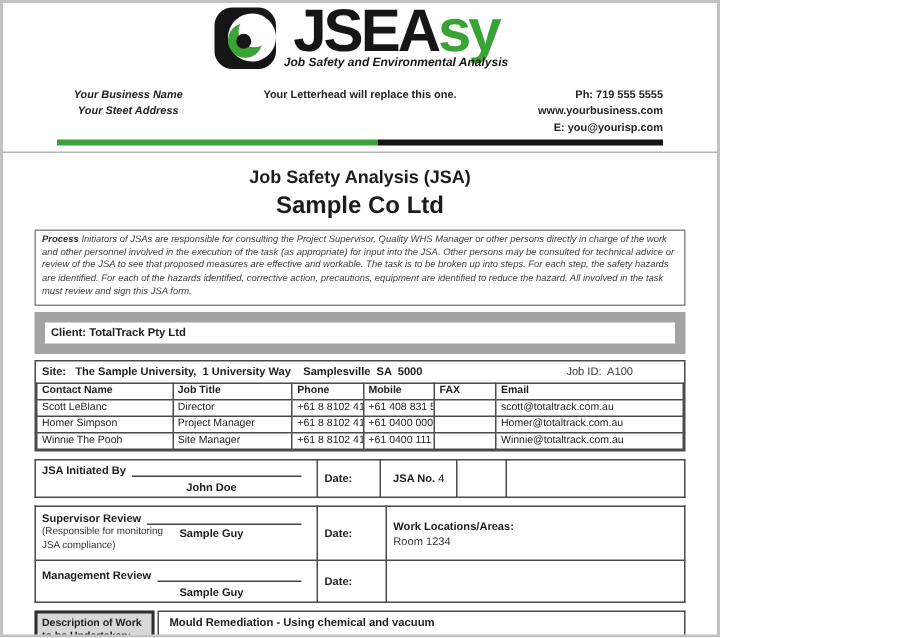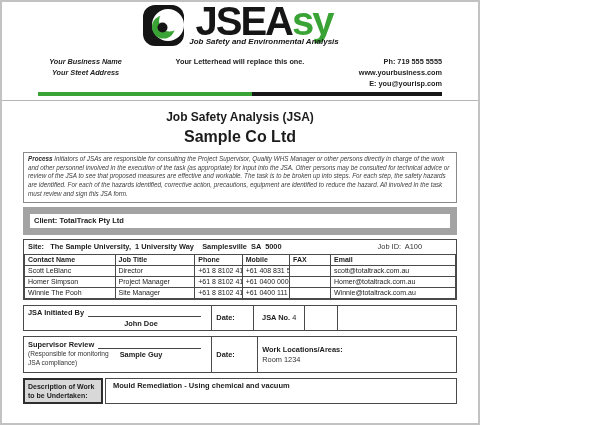--- a/index.html
+++ b/index.html
@@ -241,20 +241,31 @@
             </div>
             <div class="signame-abs">Sample Guy</div>
           </div>
         </td>
         <td class="date-cell">Date:</td>
         <td class="work-cell">
           <div class="work-label">Work Locations/Areas:</div>
           <div class="work-value">Room 1234</div>
         </td>
       </tr>
+      <tr>
+        <td class="cell-top" style="height:28px">
+          <div class="sigline" style="margin-top:3px">
+            <span class="siglabel">Management Review</span>
+            <span class="rule"></span>
+          </div>
+          <div class="signame">Sample Guy</div>
+        </td>
+        <td class="date-cell">Date:</td>
+        <td></td>
+      </tr>
     </tbody>
       </table>
 
     <div class="desc-row">
       <div class="desc-label">Description of Work to be Undertaken:</div>
       <div class="desc-value">Mould Remediation - Using chemical and vacuum</div>
     </div>
 
   </div>
 

